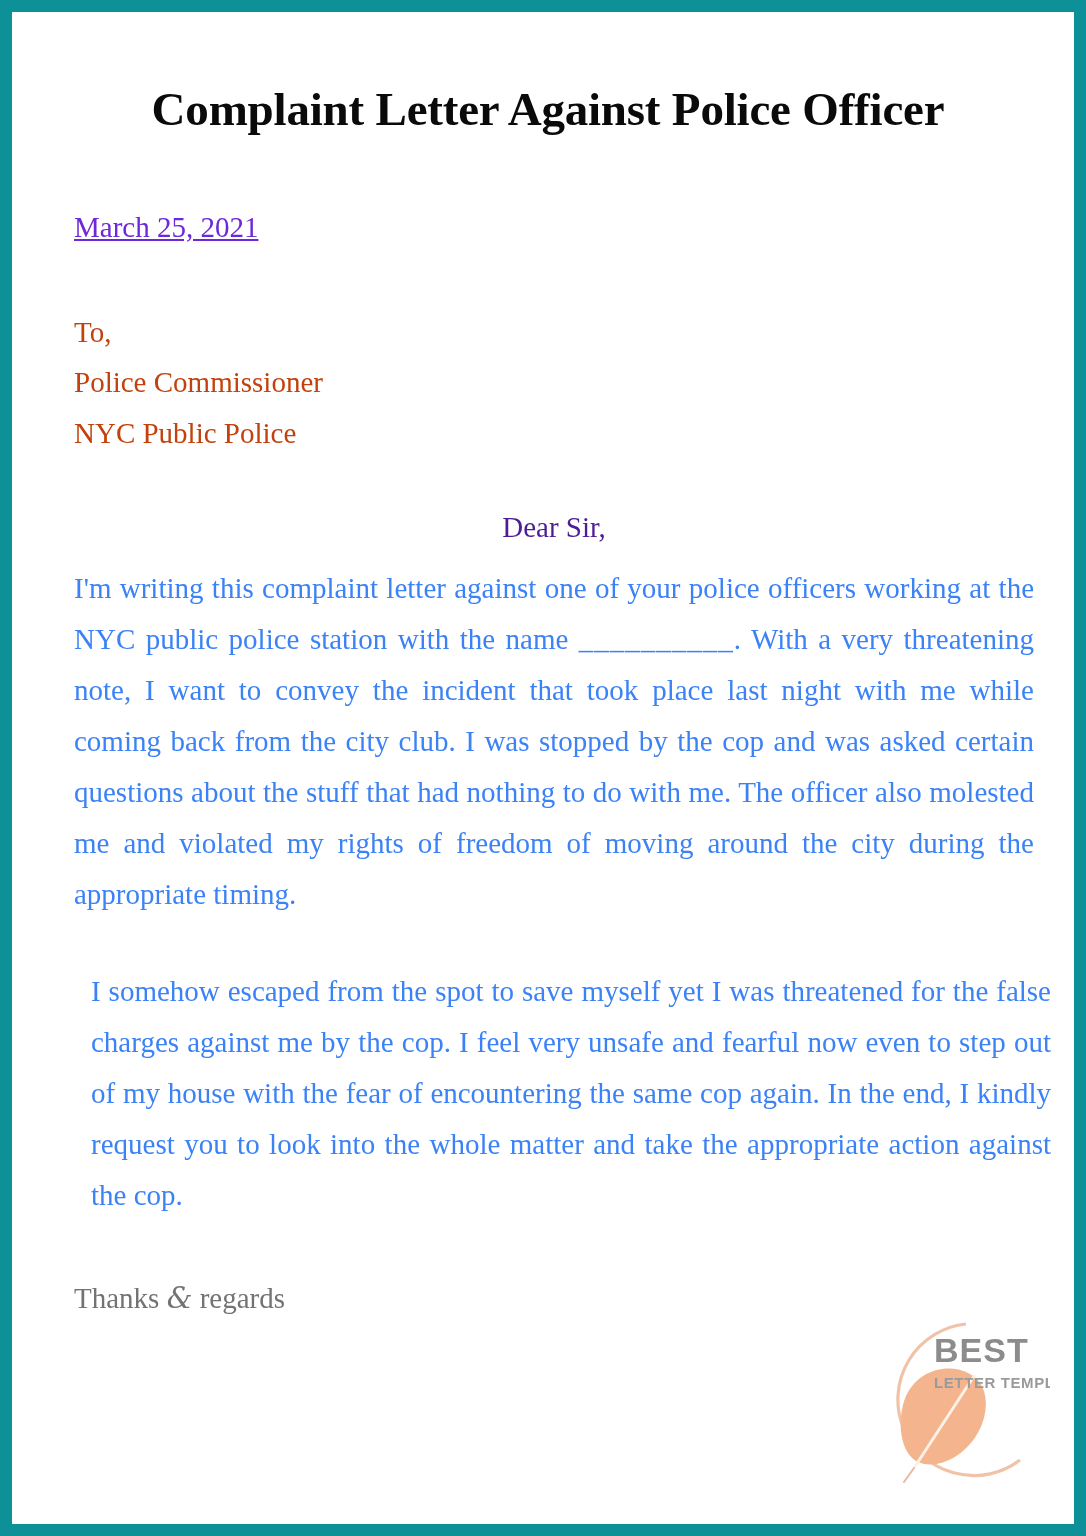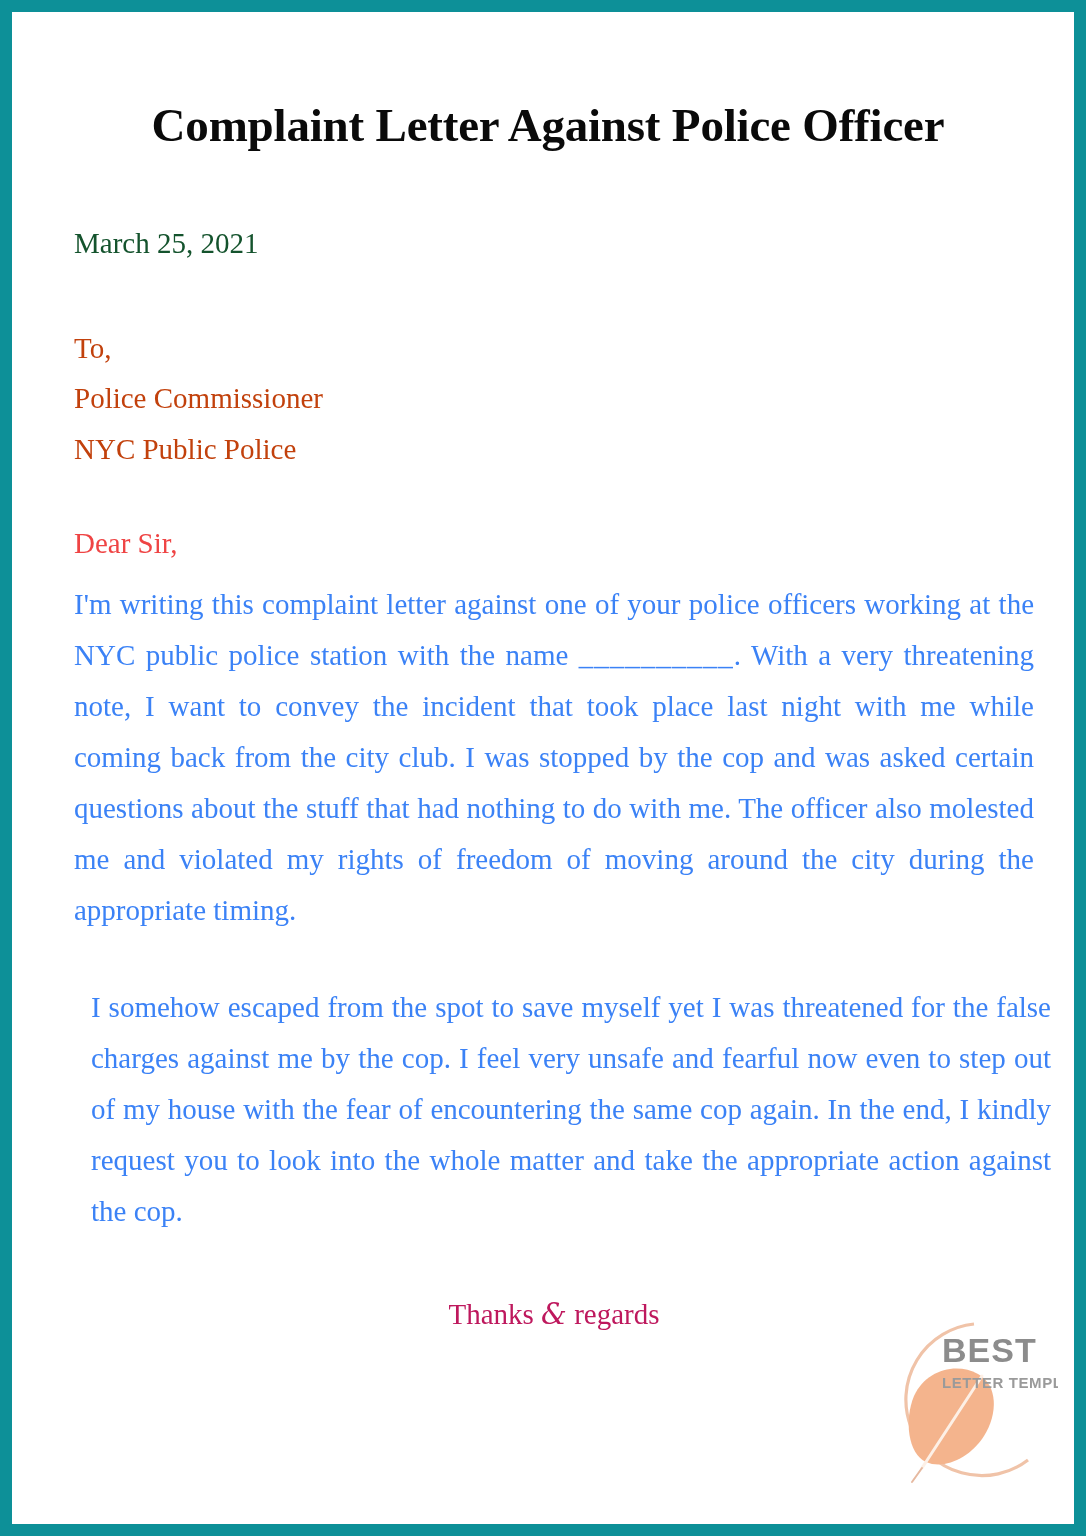--- a/index.html
+++ b/index.html
@@ -22,58 +22,60 @@
     background: #ffffff;
     border: 12px solid #0d9098;
   }
 
   .sheet {
     position: relative;
     box-sizing: border-box;
     width: 100%;
     height: 100%;
     background: #ffffff;
-    padding: 68px 40px 0 50px;
+    padding: 52px 40px 0 50px;
   }
 
   .letter-title {
     margin: 0;
     text-align: center;
     font-family: "Liberation Serif", "DejaVu Serif", serif;
     font-weight: bold;
     font-size: 47px;
     line-height: 1.15;
     letter-spacing: -0.2px;
     color: #0a0a0a;
     padding: 18px 0 0 0;
   }
 
   .date-line {
     margin: 74px 0 0 12px;
     font-size: 29px;
     line-height: 1.2;
-    color: #14532d;
+    color: #6d28d9;
+    text-decoration: underline;
   }
 
   .address-block {
     margin: 62px 0 0 12px;
     font-size: 29px;
     line-height: 1.74;
     color: #c2410c;
   }
   .address-block .addr-line {
     display: block;
     white-space: nowrap;
   }
 
   .salutation {
     margin: 52px 0 0 12px;
     font-size: 29px;
     line-height: 1.2;
-    color: #ef4444;
+    color: #4c1d95;
+    text-align: center;
   }
 
   .body-paragraph {
     margin: 18px 0 0 12px;
     width: 960px;
     font-size: 29px;
     line-height: 1.76;
     color: #3b82f6;
     text-align: justify;
     text-justify: inter-word;
@@ -83,34 +85,33 @@
     margin-left: 29px;
   }
   .blank-fill {
     letter-spacing: 1px;
   }
 
   .closing-block {
     margin: 52px 0 0 12px;
     font-size: 29px;
     line-height: 1.74;
-    color: #be185d;
-    text-align: center;
+    color: #737373;
   }
   .closing-block .closing-line {
     display: block;
   }
   .amp {
     font-family: "DejaVu Serif", serif;
     font-style: italic;
   }
 
   .watermark {
     position: absolute;
-    right: 16px;
+    right: 24px;
     bottom: 18px;
     width: 180px;
     height: 196px;
     pointer-events: none;
   }
   .watermark svg {
     display: block;
     width: 180px;
     height: 196px;
   }

